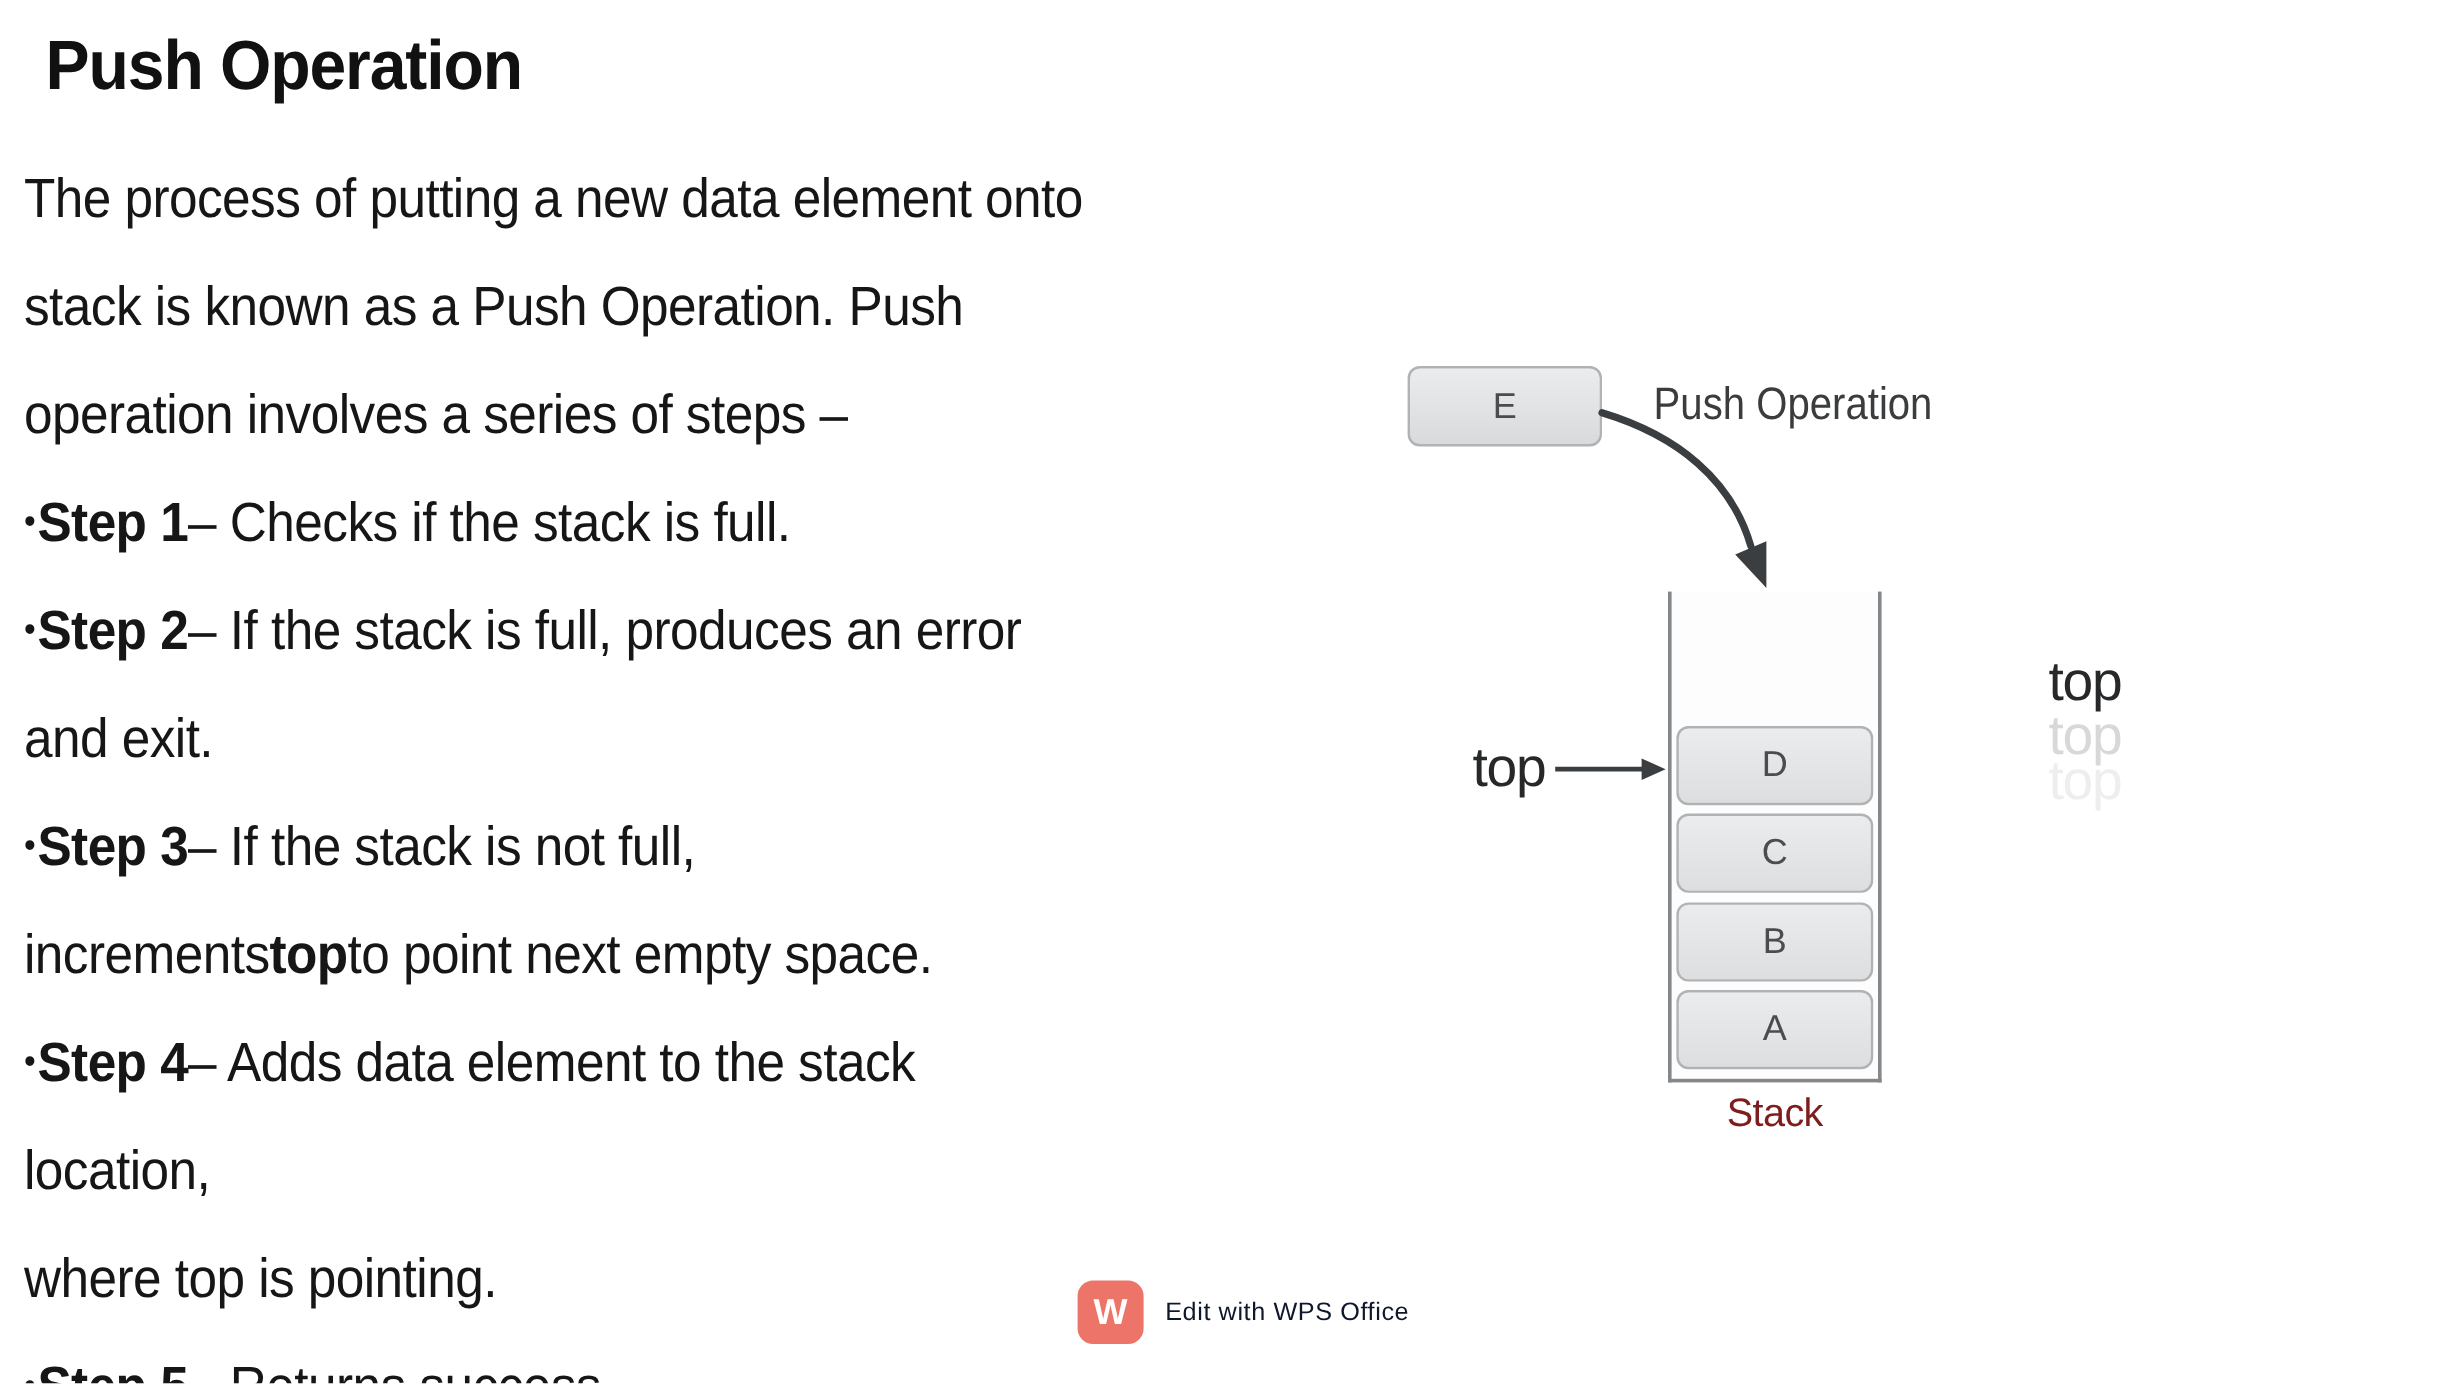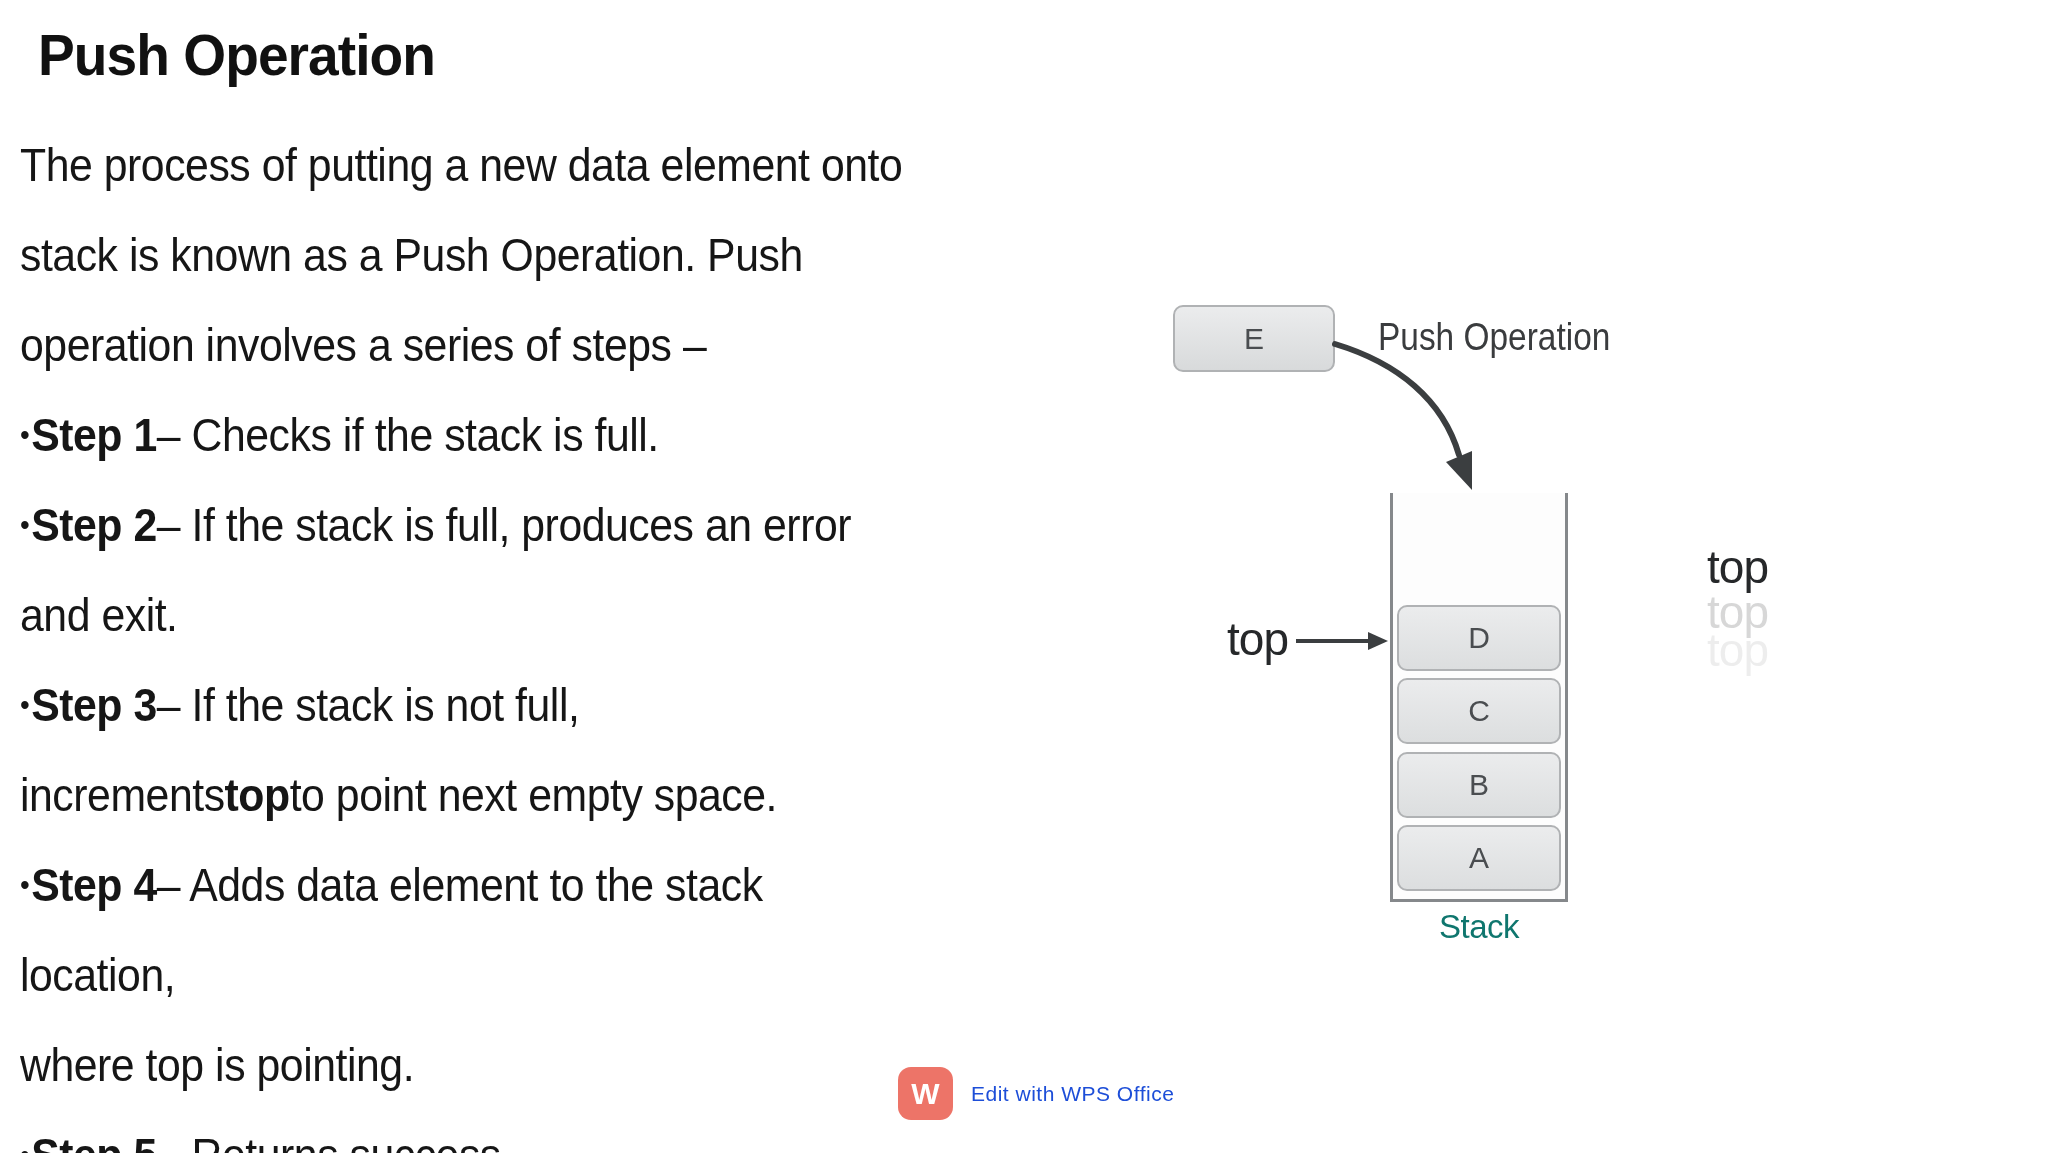--- a/index.html
+++ b/index.html
@@ -39,41 +39,41 @@
     transform:scaleX(.88);transform-origin:left center;white-space:nowrap;letter-spacing:0;
   }
   .stack-frame{
     position:absolute;box-sizing:border-box;
     border-left:3px solid #85888b;border-right:3px solid #85888b;border-bottom:3px solid #85888b;
     background:#fdfdfd;
   }
   #stack-frame-1{left:1390px;top:493px;width:178px;height:409px;}
   #stack-frame-2{left:1868px;top:497px;width:172px;height:405px;}
   .stack-caption{
-    position:absolute;top:908px;font-size:33px;color:#0f766e;text-align:center;letter-spacing:-.5px;
+    position:absolute;top:908px;font-size:33px;color:#7f1d1d;text-align:center;letter-spacing:-.5px;
   }
   #stack-caption-1{left:1390px;width:178px;}
   #stack-caption-2{left:1868px;width:172px;}
   .top-label{
     position:absolute;width:80px;text-align:right;font-size:46px;line-height:50px;
     color:#26282a;letter-spacing:-1px;white-space:nowrap;
   }
   #top-label-1{left:1208px;top:614px;}
   #top-label-2{left:1688px;top:542px;}
   #top-label-ghost-1{left:1688px;top:587px;opacity:.18;}
   #top-label-ghost-2{left:1688px;top:625px;opacity:.08;}
   #arrow-layer{position:absolute;left:0;top:0;pointer-events:none;}
   
   #watermark{position:absolute;left:898px;top:1067px;display:flex;align-items:center;cursor:pointer;}
   #wps-icon{
     width:55px;height:53px;border-radius:13px;background:#ed7468;
     display:flex;align-items:center;justify-content:center;
     color:#ffffff;font-size:30px;font-weight:700;
   }
-  #watermark-text{margin-left:18px;font-size:21px;color:#1d4ed8;letter-spacing:.5px;}
+  #watermark-text{margin-left:18px;font-size:21px;color:#0f172a;letter-spacing:.5px;}
 </style>
 </head>
 <body>
 
 <div id="page">
 
   <div id="article-title">Push Operation</div>
   <div id="body-text">
       <div class="text-line">
         <span>The process of putting a new data element onto</span>

